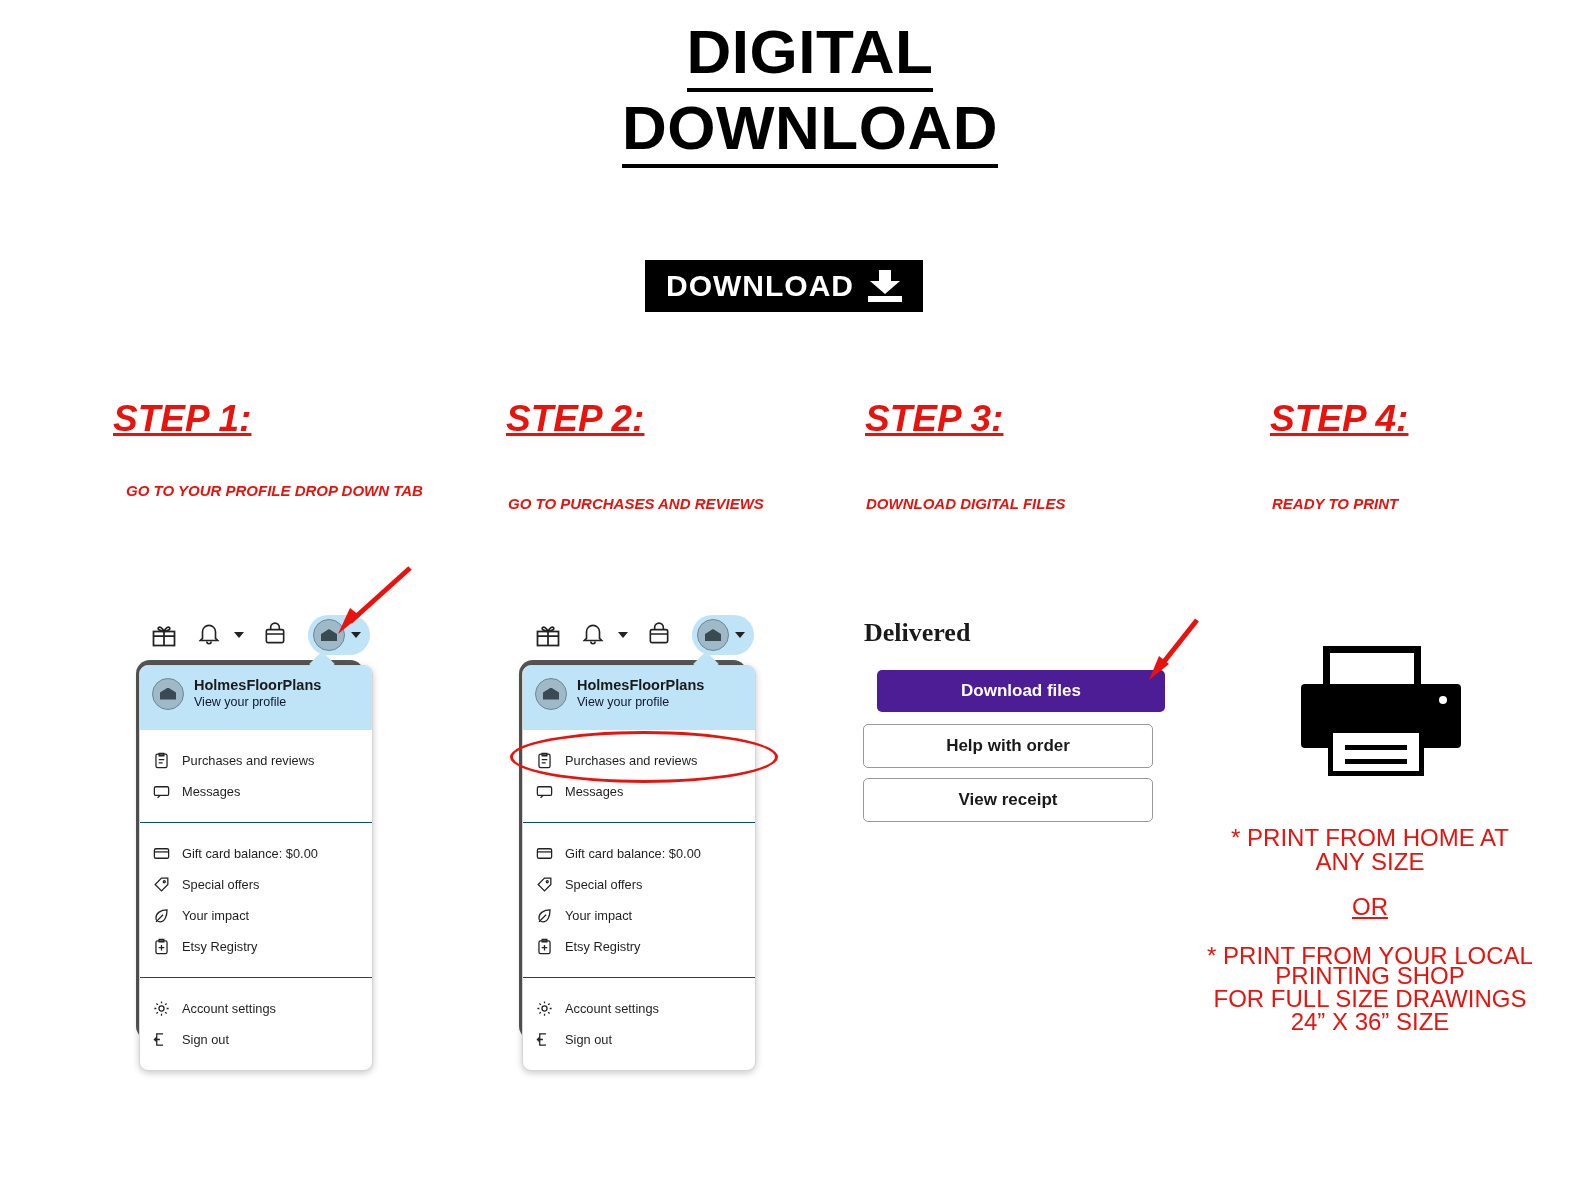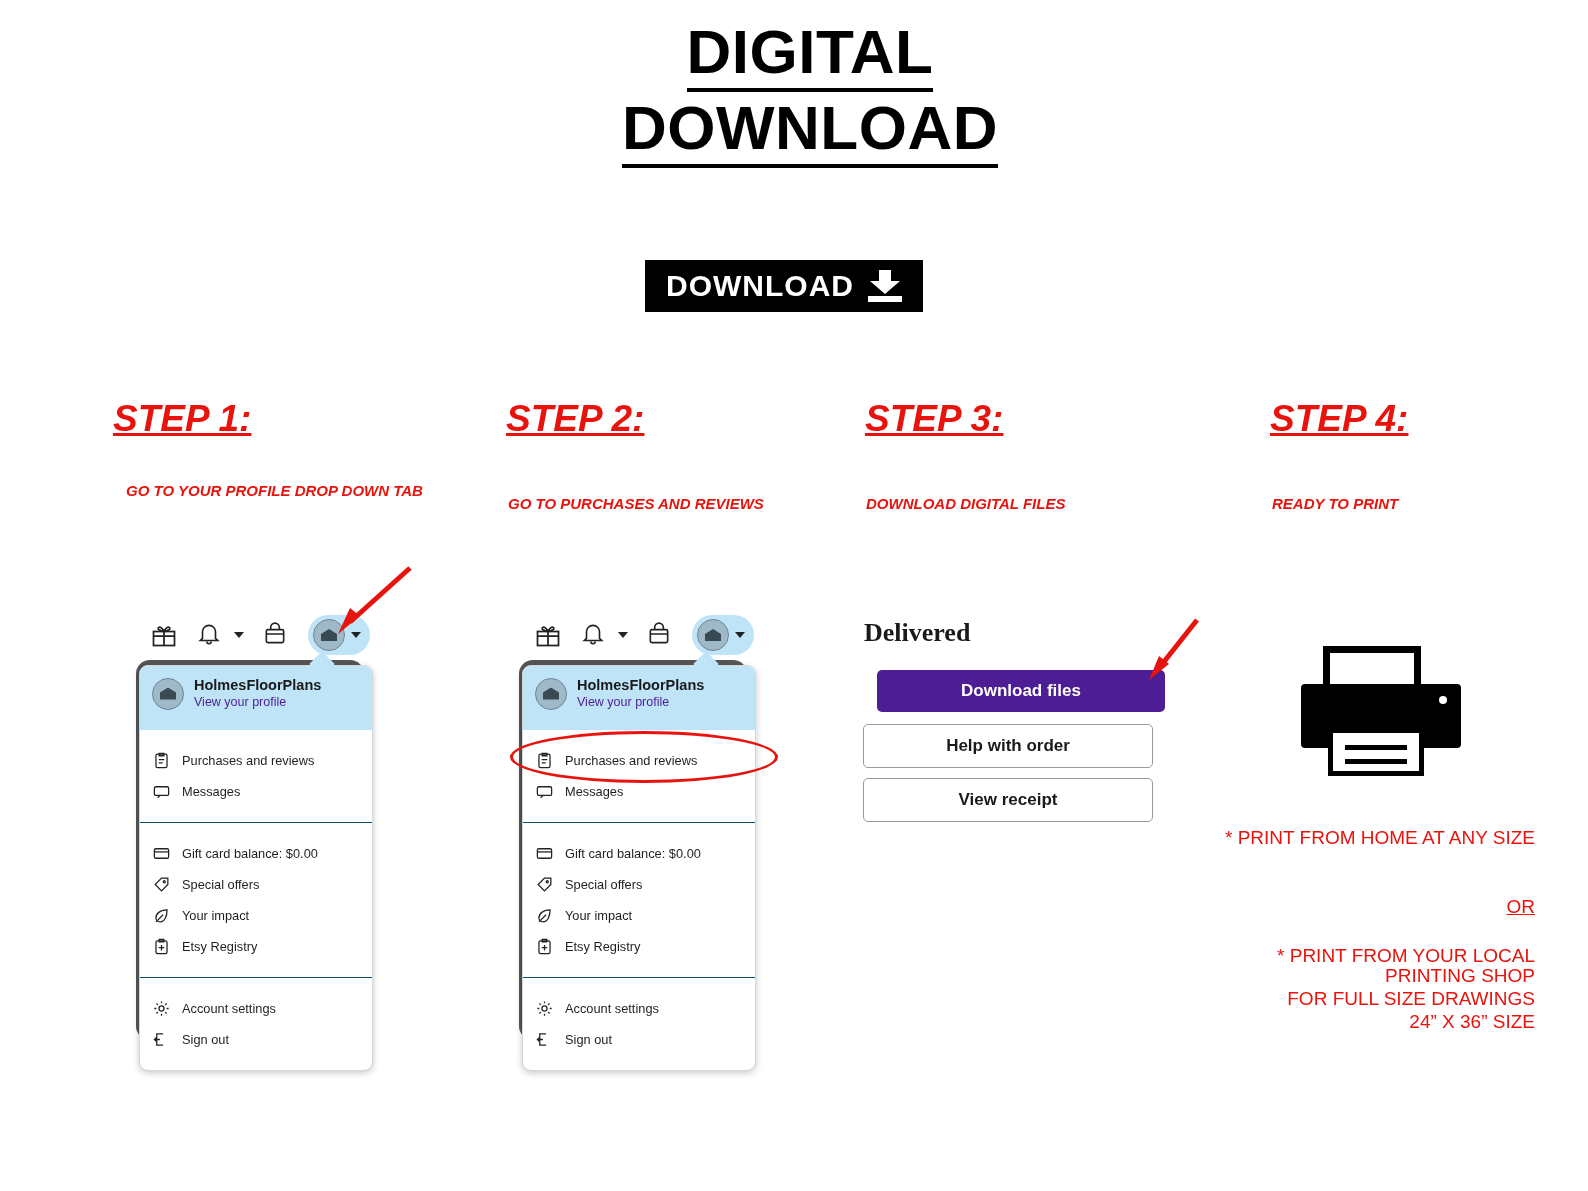--- a/index.html
+++ b/index.html
@@ -184,21 +184,21 @@
     padding: 11px 12px 20px 12px;
   }
   .menu-profile .pname {
     font-size: 14.5px;
     font-weight: bold;
     color: #1a1a1a;
     line-height: 17px;
   }
   .menu-profile .psub {
     font-size: 12.5px;
-    color: #4c1d95;
+    color: #0f172a;
     line-height: 16px;
   }
   .mgroup { padding: 15px 0; }
   .mgroup + .mgroup { border-top: 1px solid #0c4a6e; }
   .mitem {
     display: flex;
     align-items: center;
     gap: 11px;
     padding: 6px 12px;
     font-size: 12.8px;
@@ -293,23 +293,23 @@
   .pr-line {
     position: absolute;
     left: 12px;
     width: 62px;
     height: 5px;
     background: #000;
   }
 
   .print-note {
     position: absolute;
-    text-align: right;
+    text-align: center;
     color: #e8130d;
-    font-size: 19px;
+    font-size: 24px;
     line-height: 24px;
     width: 330px;
     left: 1205px;
   }
   .print-note u { text-decoration: underline; }
 </style>
 </head>
 <body>
 
 <div class="title-block">

